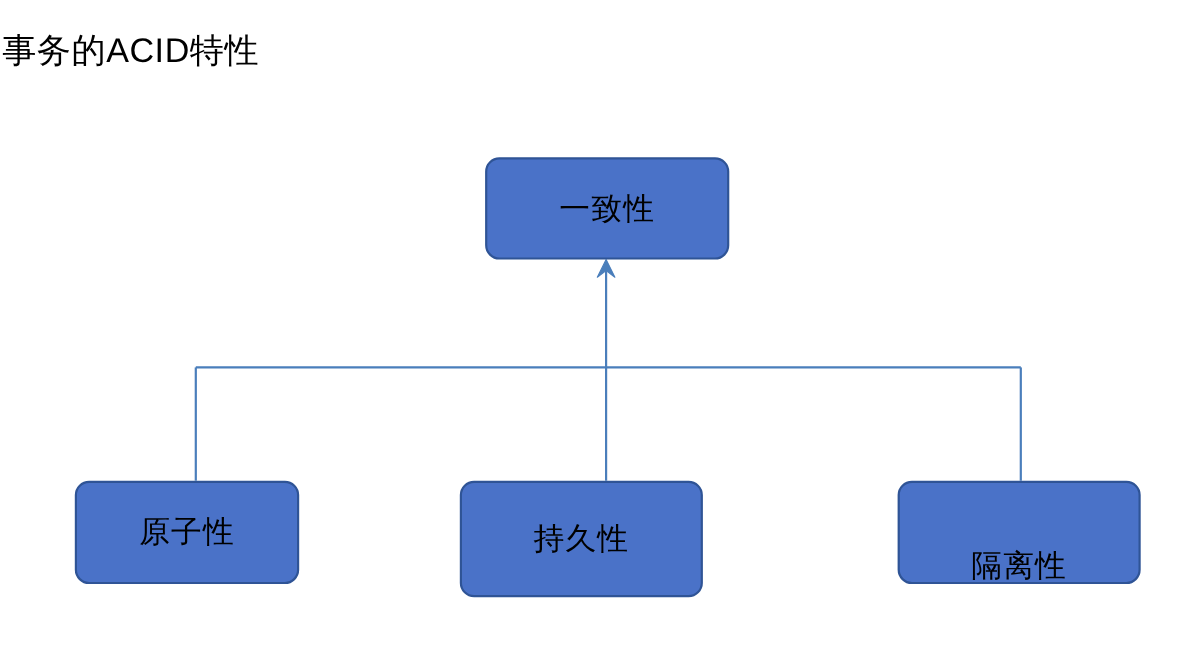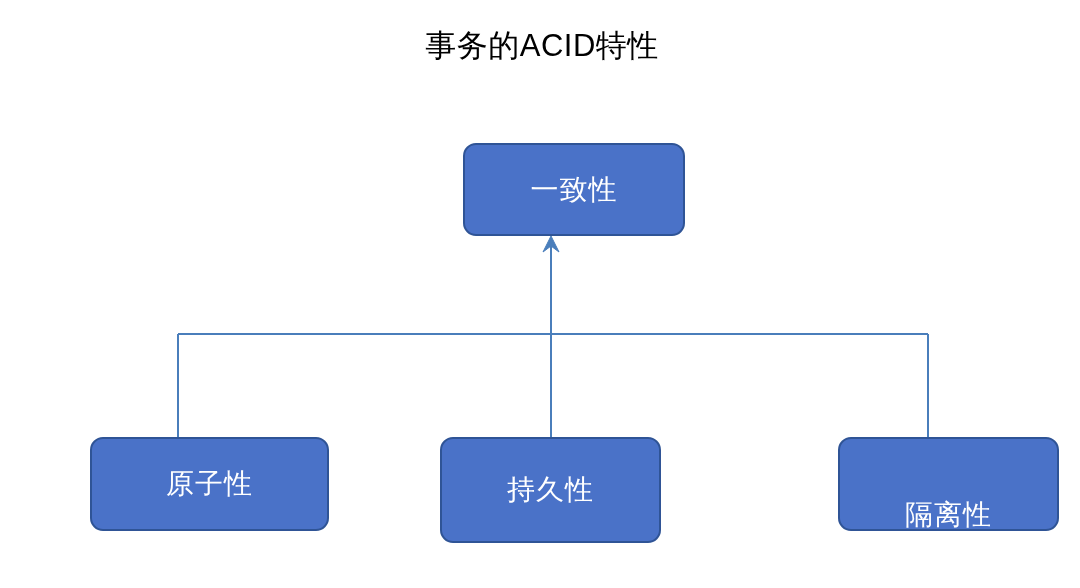--- a/index.html
+++ b/index.html
@@ -15,21 +15,20 @@
     width: 1080px;
     height: 588px;
     background: #ffffff;
     overflow: hidden;
   }
   #title {
     position: absolute;
     left: 0;
     top: 26px;
     width: 1080px;
-    text-align: center;
     font-size: 31px;
     line-height: 40px;
     color: #000000;
     letter-spacing: 0.5px;
     white-space: nowrap;
   }
   
   #title-inner {
     display: inline-block;
     transform: translateX(2px);
@@ -44,29 +43,28 @@
   }
   .node {
     position: absolute;
     box-sizing: border-box;
     background: #4A72C8;
     border: 2px solid #2F5496;
     border-radius: 13px;
     display: flex;
     align-items: center;
     justify-content: center;
-    color: #ffffff;
+    color: #000000;
     font-size: 28px;
     line-height: 1;
     letter-spacing: 1px;
     white-space: nowrap;
-    margin-left: 22px;
   }
   #node-root   { left: 441px; top: 143px; width: 222px; height: 93px; }
-  #node-left   { left: 68px;  top: 437px; width: 239px; height: 94px; }
+  #node-left   { left: 68px;  top: 437px; width: 204px; height: 94px; }
   #node-center { left: 418px; top: 437px; width: 221px; height: 106px; }
   #node-right  { left: 816px; top: 437px; width: 221px; height: 94px; align-items: flex-end; }
 </style>
 </head>
 <body>
 
 <div id="canvas">
 
   <div id="title">
     <span id="title-inner">事务的ACID特性</span>

